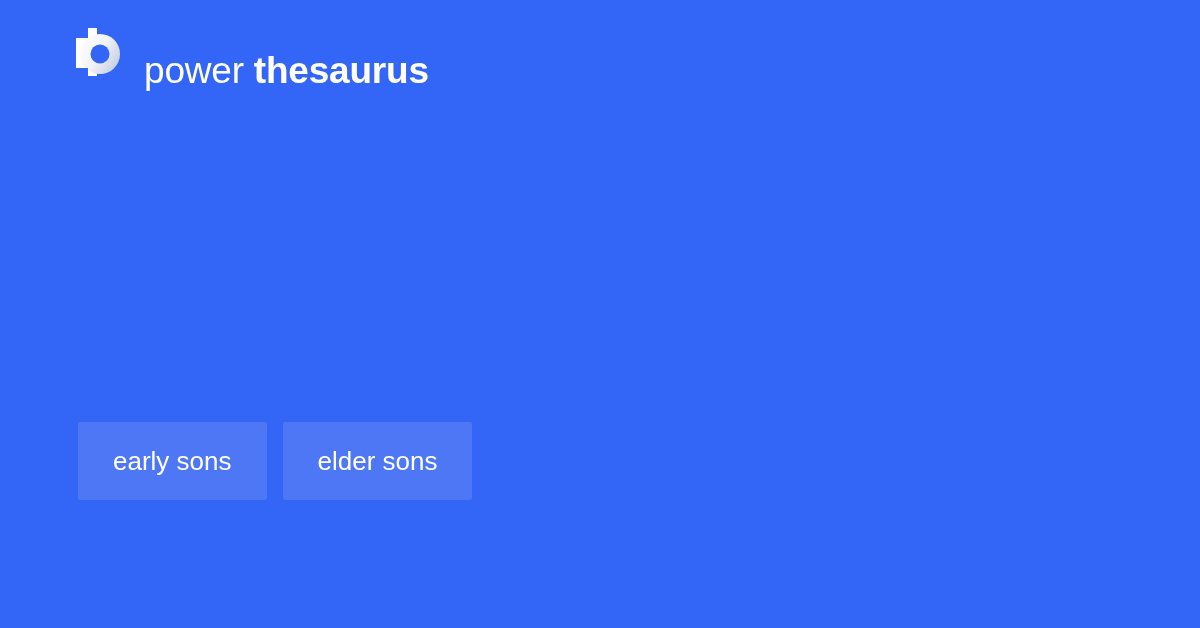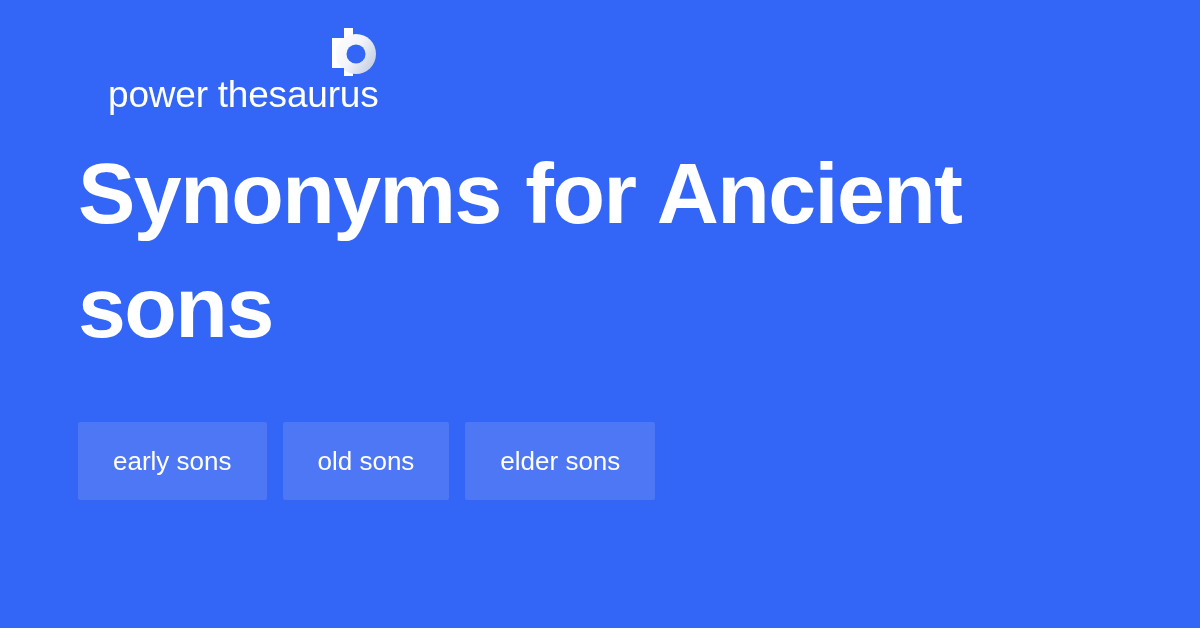--- a/index.html
+++ b/index.html
@@ -19,26 +19,25 @@
     position: relative;
     width: 1200px;
     height: 628px;
     background: #3366f6;
     box-sizing: border-box;
   }
 
   
   .brand {
     position: absolute;
-    left: 86px;
+    left: 76px;
     top: 28px;
     display: flex;
-    align-items: flex-end;
+    align-items: flex-start;
     height: 56px;
-    flex-direction: column;
   }
 
   .brand-mark {
     width: 46px;
     height: 48px;
     display: block;
     flex: 0 0 auto;
   }
 
   .brand-text {
@@ -48,22 +47,23 @@
     color: #ffffff;
     letter-spacing: -0.2px;
     white-space: nowrap;
     display: flex;
     align-items: baseline;
   }
   .brand-text .word-light {
     font-weight: 400;
   }
   .brand-text .word-bold {
-    font-weight: 400;
+    font-weight: 700;
     margin-left: 10px;
+    margin-top: 24px;
   }
 
   
   .title {
     position: absolute;
     left: 78px;
     top: 136px;
     width: 940px;
     margin: 0;
     color: #ffffff;
@@ -122,21 +122,19 @@
       <circle cx="24" cy="26" r="9.5" fill="#3366f6"></circle>
       <rect x="0" y="0" width="12" height="10" fill="#3366f6"></rect>
       <rect x="0" y="40" width="12" height="8" fill="#3366f6"></rect>
     </svg>
     <div class="brand-text">
       <span class="word-light">power</span>
       <span class="word-bold">thesaurus</span>
     </div>
   </div>
 
-  <h1 class="title">Synonyms for Ancient sons</h1>
 
   <div class="chips">
     <div class="chip">early sons</div>
-    <div class="chip">old sons</div>
     <div class="chip">elder sons</div>
   </div>
 
 </div>
 
 </body></html>

